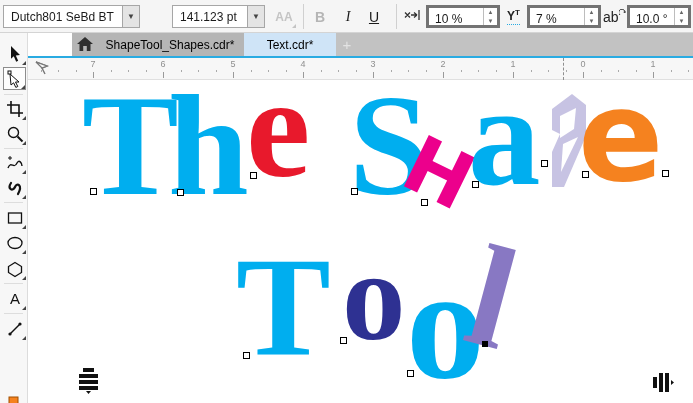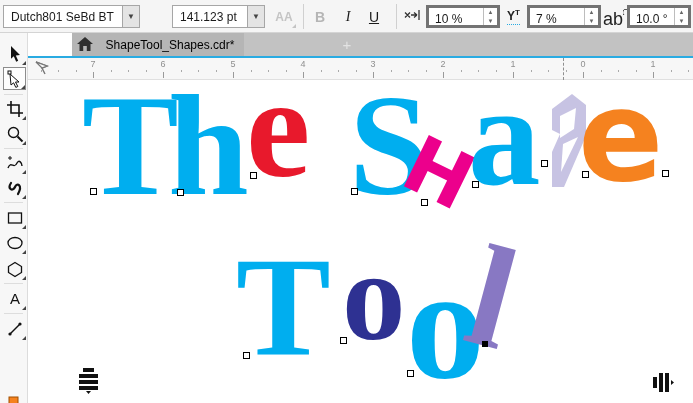--- a/index.html
+++ b/index.html
@@ -92,40 +92,43 @@
 
     <div class="pbicon" style="left:507px; top:8px; font-weight:bold; font-size:12px; border-bottom:1px dotted #29ABE2; padding-bottom:1px;">Y<sup style="font-size:8px;">T</sup></div>
     <div class="numfield" style="left:527px; width:74px;">
       <div class="val">7 %</div>
       <div class="spin">
           <div>▲</div>
           <div>▼</div>
         </div>
     </div>
 
-    <div class="pbicon" style="left:603px; top:9px; font-size:18px;">ab<svg width="8" height="8" viewBox="0 0 8 8" style="vertical-align:top;">
+    <div class="pbicon" style="left:603px; top:9px; font-size:14px;">ab<svg width="8" height="8" viewBox="0 0 8 8" style="vertical-align:top;">
           <path d="M1,6 A3.2,3.2 0 1 1 6,4" stroke="#333" fill="none" stroke-width="1"></path>
           <path d="M6,4 l-2,-1 l2.6,-0.8 z" fill="#333"></path>
         </svg></div>
     <div class="numfield" style="left:627px; width:64px;">
       <div class="val">10.0 °</div>
       <div class="spin">
           <div>▲</div>
           <div>▼</div>
         </div>
     </div>
   </div>
 
   <div id="tabbar">
     <div class="leftseg"></div>
     <svg style="position:absolute; left:5px; top:4px;" width="16" height="15" viewBox="0 0 16 15">
       <path d="M8,0 L16,7 H13.5 V14 H9.8 V9 H6.2 V14 H2.5 V7 H0 Z" fill="#2e2e2e"></path>
     </svg>
     <div class="doc-tab" style="left:24px; width:148px; background:#b5b5b5;">
       <span>ShapeTool_Shapes.cdr*</span>
+    </div>
+    <div class="doc-tab" style="left:172px; width:92px; background:#cfe4f7;">
+      <span>Text.cdr*</span>
     </div>
     <div id="newtab">
       <span>+</span>
     </div>
   </div>
   <div id="accent-line"></div>
 
   <svg id="ruler-corner" width="9" height="10" viewBox="0 0 9 10">
     <path d="M8,0 L8,10 L0,10 Z" fill="#6b6b6b"></path>
   </svg>

